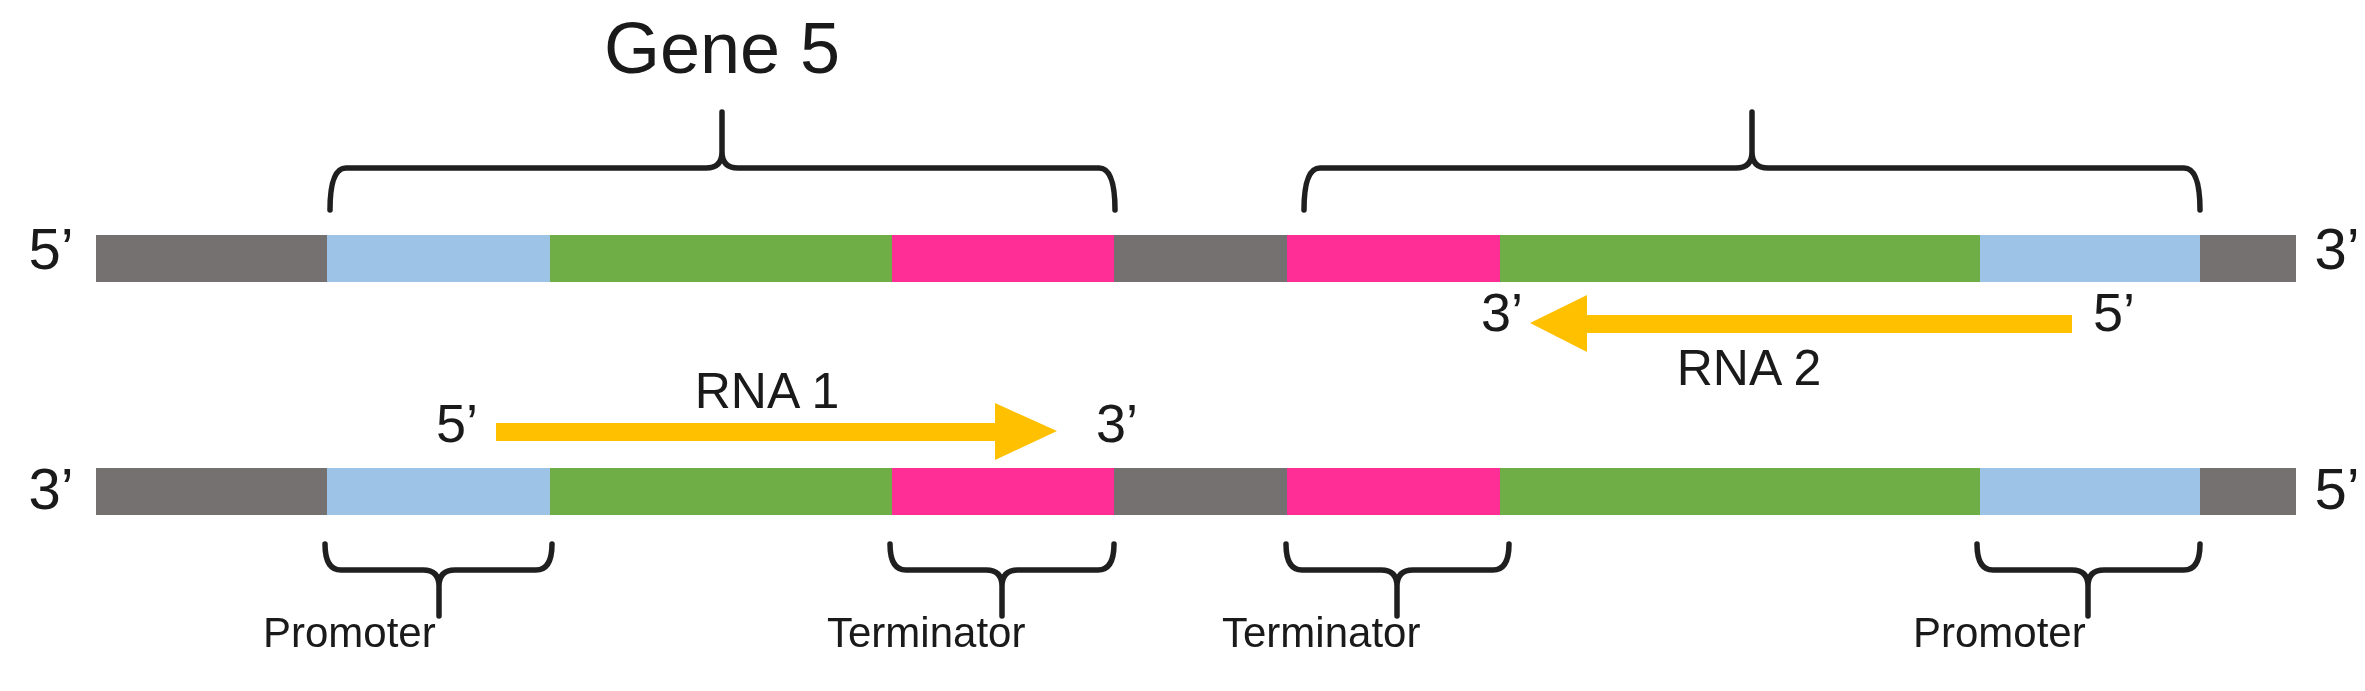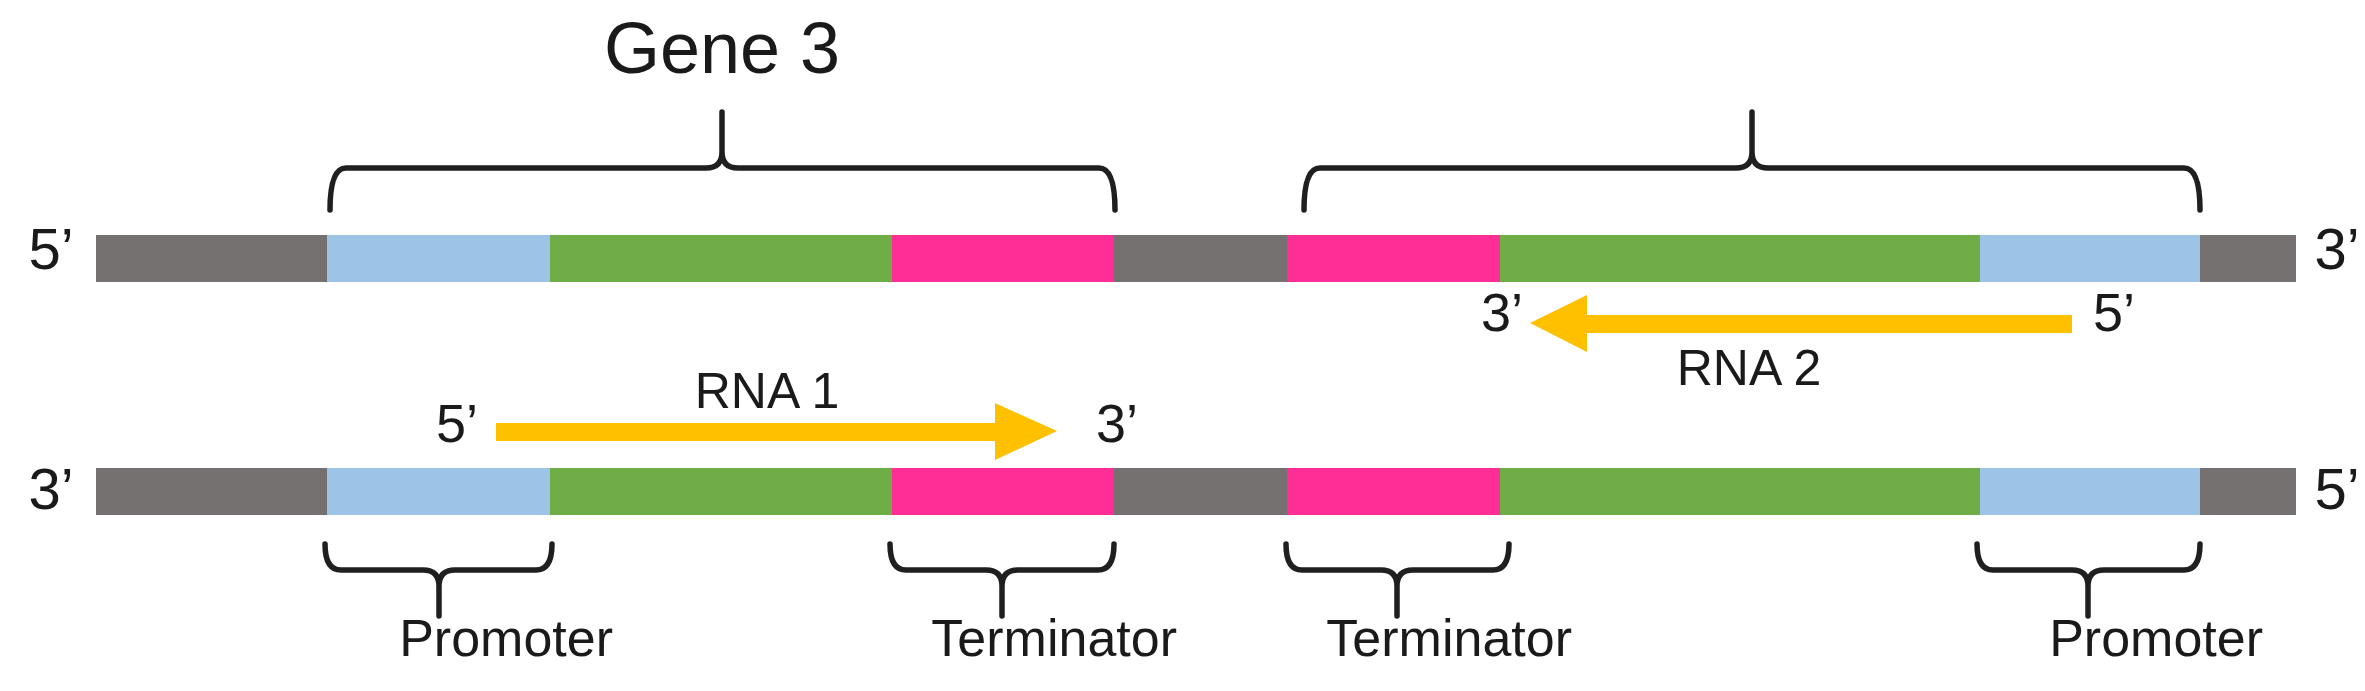--- a/index.html
+++ b/index.html
@@ -12,37 +12,37 @@
     overflow:hidden;
   }
   .abs{position:absolute;}
   .lbl{white-space:nowrap;line-height:1;}
   .gene-label{font-size:72px;text-align:center;}
   .end-label{font-size:58px;}
   .end-label.left{text-align:center;width:70px;}
   .end-label.right{text-align:center;width:70px;}
   .rna-end{font-size:54px;text-align:center;width:70px;}
   .rna-name{font-size:50px;text-align:center;width:250px;}
-  .region-label{font-size:52px;text-align:right;width:350px;}
+  .region-label{font-size:42px;text-align:left;width:350px;}
   .strand{
     position:absolute;left:96px;width:2200px;height:47px;
     display:flex;flex-direction:row;
   }
   .strand .segment{height:100%;flex:0 0 auto;}
   #strand-top{top:235px;}
   #strand-bottom{top:468px;}
   svg.overlay{position:absolute;left:0;top:0;}
   .brace{fill:none;stroke:#1f1f1f;stroke-width:5.5;stroke-linecap:round;stroke-linejoin:round;}
 </style>
 </head>
 <body>
 
 <div id="canvas">
 
-  <div class="abs lbl gene-label" style="left:522px;top:12px;width:400px;">Gene 3</div>
+  <div class="abs lbl gene-label" style="left:522px;top:12px;width:400px;">Gene 5</div>
 
   <svg class="overlay" width="2365" height="691" viewBox="0 0 2365 691">
 
     <path class="brace" d="M330,210 Q330,168 346,168 L706,168 Q722,168 722,152 L722,112 L722,152 Q722,168 738,168 L1099,168 Q1115,168 1115,210"></path>
 
     <path class="brace" d="M1304,210 Q1304,168 1320,168 L1736,168 Q1752,168 1752,152 L1752,112 L1752,152 Q1752,168 1768,168 L2184,168 Q2200,168 2200,210"></path>
 
     <path class="brace" d="M325,544 Q325,570 341,570 L423,570 Q439,570 439,586 L439,616 L439,586 Q439,570 455,570 L536,570 Q552,570 552,544"></path>
     <path class="brace" d="M890,544 Q890,570 906,570 L986,570 Q1002,570 1002,586 L1002,616 L1002,586 Q1002,570 1018,570 L1098,570 Q1114,570 1114,544"></path>
     <path class="brace" d="M1286,544 Q1286,570 1302,570 L1381,570 Q1397,570 1397,586 L1397,616 L1397,586 Q1397,570 1413,570 L1493,570 Q1509,570 1509,544"></path>

